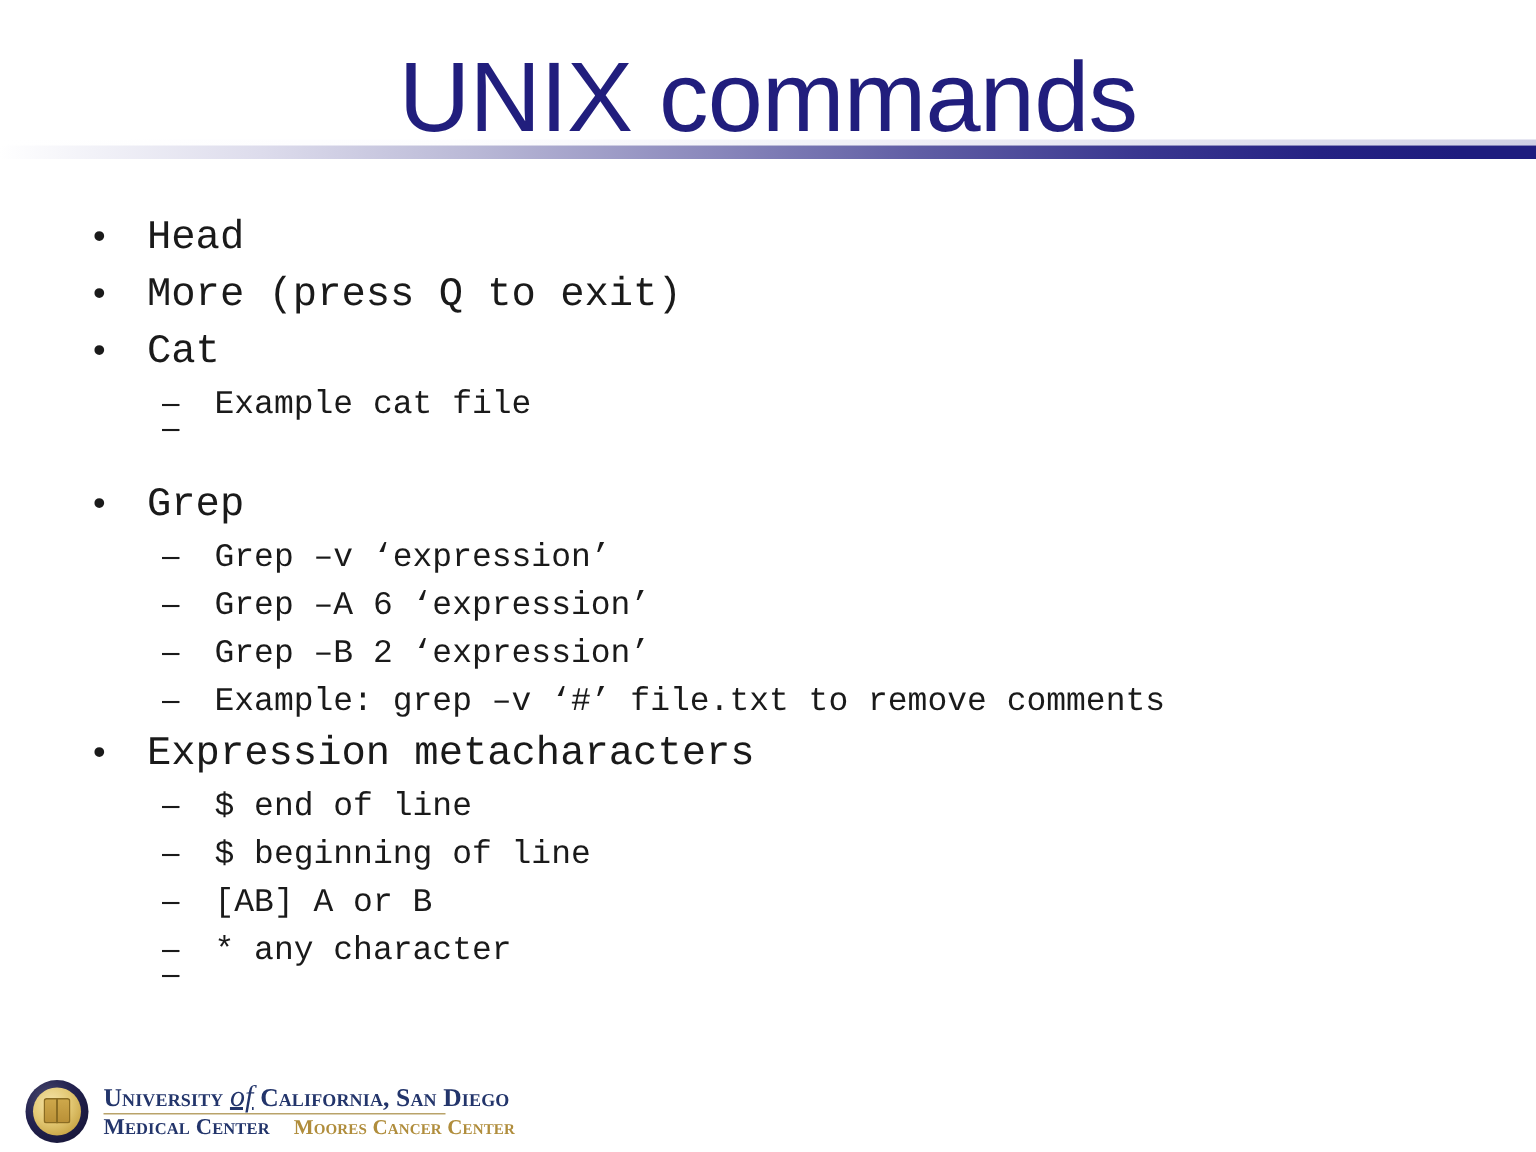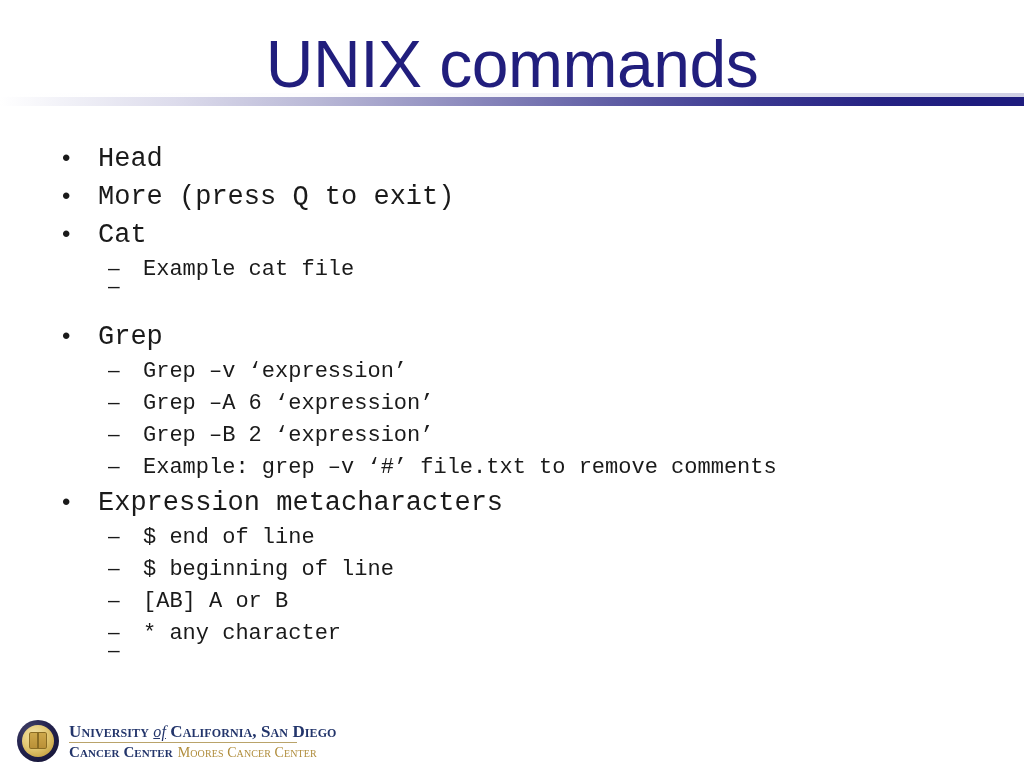--- a/index.html
+++ b/index.html
@@ -174,21 +174,21 @@
     font-size: 17px;
     line-height: 19px;
     letter-spacing: 0.1px;
     color: #23356B;
     white-space: nowrap;
   }
   .logo-line1 .of {
     font-variant: normal;
     font-style: italic;
     font-weight: 400;
-    font-size: 16px;
+    font-size: 20px;
     text-decoration: underline;
   }
   .logo-divider {
     width: 228px;
     height: 1px;
     background: #B9A36A;
     margin: 1px 0 1px 0;
   }
   .logo-line2 {
     font-family: "Liberation Serif", serif;
@@ -198,25 +198,25 @@
   }
   .logo-line2 .mc {
     font-variant: small-caps;
     font-weight: 700;
     color: #23356B;
     letter-spacing: 0.1px;
     font-size: 15px;
   }
   .logo-line2 .moores {
     font-variant: small-caps;
-    font-weight: 400;
+    font-weight: 700;
     color: #B08D3C;
     letter-spacing: 0.1px;
     font-size: 14px;
-    margin-left: 5px;
+    margin-left: 16px;
   }
 </style>
 </head>
 <body>
 
 <div class="slide">
 
   <div class="slide-title">UNIX commands</div>
 
   <div class="title-rule-top"></div>
@@ -246,18 +246,18 @@
       <div class="seal-ring"></div>
       <div class="seal-gold"></div>
       <div class="seal-book"></div>
     </div>
     <div class="logo-text">
       <div class="logo-line1">
         <span>University </span><span class="of">of</span><span> California, San Diego</span>
       </div>
       <div class="logo-divider"></div>
       <div class="logo-line2">
-        <span class="mc">Cancer Center</span><span class="moores">Moores Cancer Center</span>
+        <span class="mc">Medical Center</span><span class="moores">Moores Cancer Center</span>
       </div>
     </div>
   </div>
 
 </div>
 
 </body></html>

